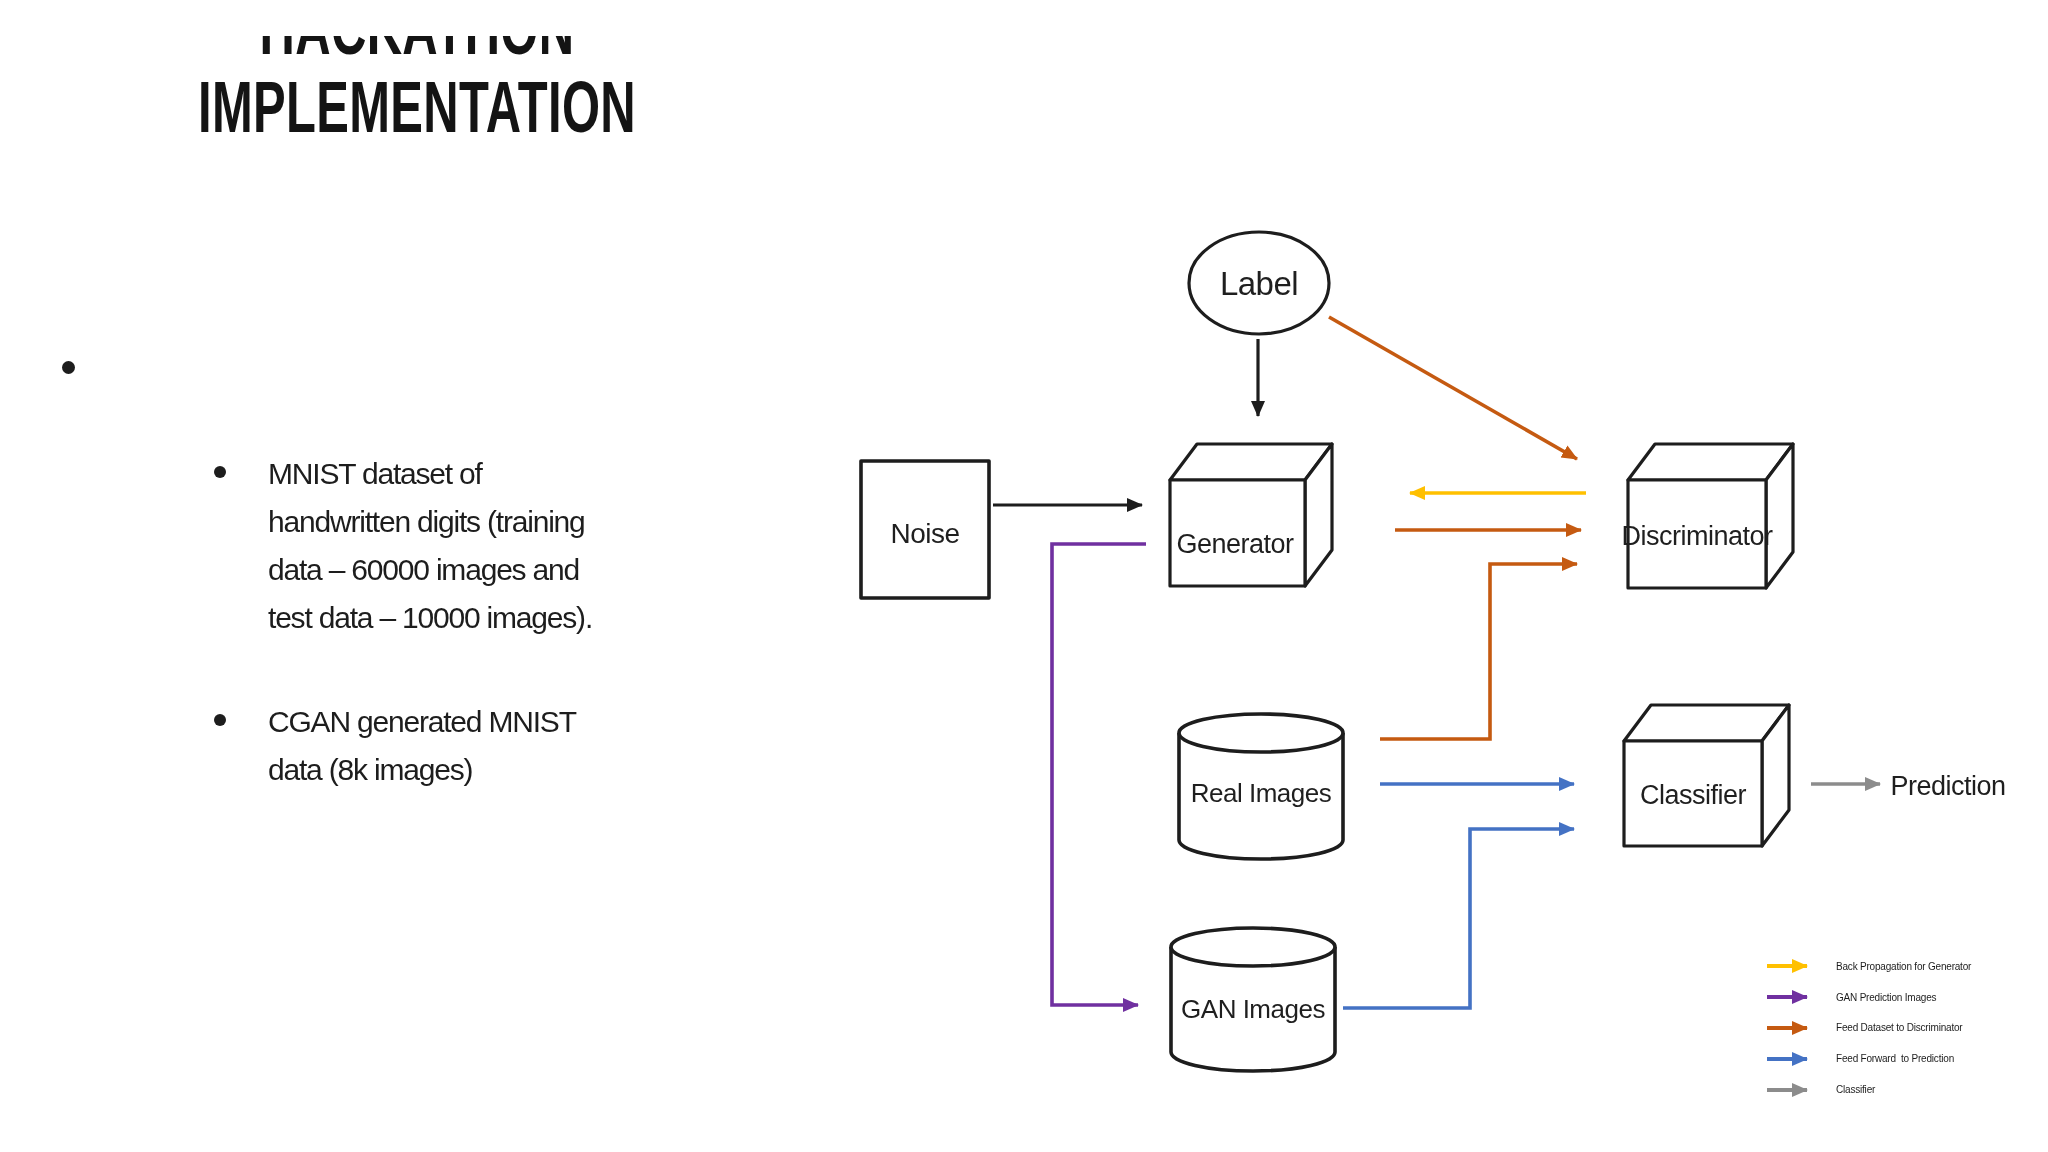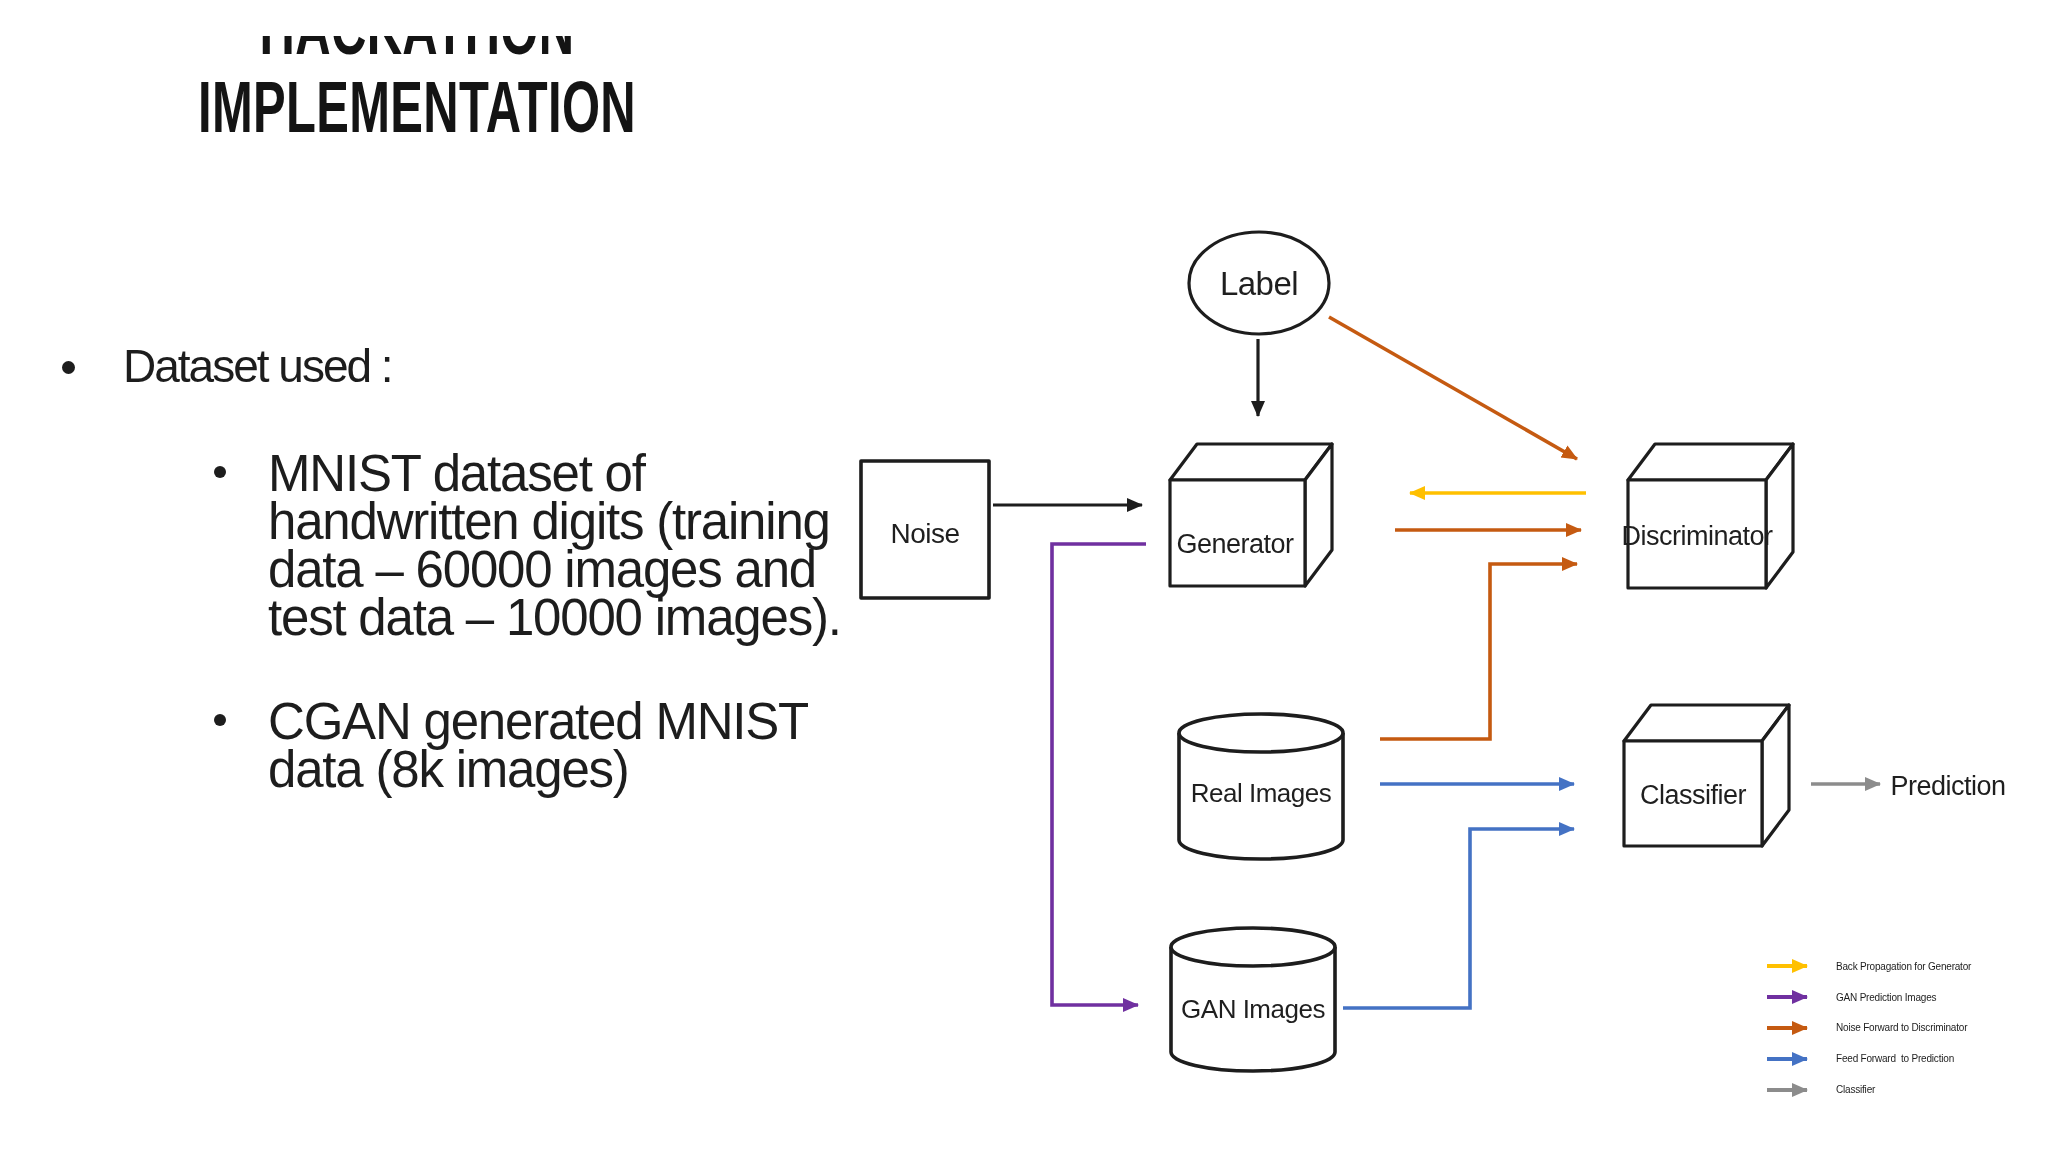--- a/index.html
+++ b/index.html
@@ -35,21 +35,21 @@
   }
   .dot.lv1 { width: 13px; height: 13px; left: 62px;  top: 325px; }
   .dot.s1  { width: 12px; height: 12px; left: 214px; top: 430px; }
   .dot.s2  { width: 12px; height: 12px; left: 214px; top: 678px; }
   .btext {
     position: absolute;
     white-space: pre-line;
     color: #1d1d1d;
   }
   .btext.main { left: 123px; top: 306px; font-size: 46px; line-height: 48px; letter-spacing: -2px; }
-  .btext.sub  { left: 268px; font-size: 51px; line-height: 48px; letter-spacing: -1.2px; width: 640px; }
+  .btext.sub  { left: 268px; font-size: 30px; line-height: 48px; letter-spacing: -1.2px; width: 640px; }
   .btext.sub1 { top: 414px; }
   .btext.sub2 { top: 662px; }
 
   svg.diagram { position: absolute; left: 0; top: 0; }
   .shape { fill: #ffffff; stroke: #1d1d1d; stroke-width: 3.2px; stroke-linejoin: round; }
   .shape.thick { stroke-width: 3.6px; }
   .arrow { fill: none; stroke-width: 3.6px; stroke-linejoin: miter; }
   .arrow.black { stroke-width: 3.2px; }
   .node-label {
     fill: #1f1f1f;
@@ -83,21 +83,20 @@
 </style>
 </head>
 <body>
 
 <div class="slide">
 
   <div class="title">HACKATHON
 IMPLEMENTATION</div>
 
   <span class="dot lv1"></span>
-  <div class="btext main">Dataset used :</div>
 
   <span class="dot s1"></span>
   <div class="btext sub sub1">MNIST dataset of
 handwritten digits (training
 data – 60000 images and
 test data – 10000 images).</div>
 
   <span class="dot s2"></span>
   <div class="btext sub sub2">CGAN generated MNIST
 data (8k images)</div>
@@ -187,21 +186,21 @@
     <div class="legend-row">
       <svg width="58" height="14">
         <path d="M2,7 H42" fill="none" stroke-width="4" marker-end="url(#m-purple)" stroke="#7030A0"></path>
       </svg>
       <span class="legend-label">GAN Prediction Images</span>
     </div>
     <div class="legend-row">
       <svg width="58" height="14">
         <path d="M2,7 H42" fill="none" stroke-width="4" marker-end="url(#m-orange)" stroke="#C55A11"></path>
       </svg>
-      <span class="legend-label">Noise Forward to Discriminator</span>
+      <span class="legend-label">Feed Dataset to Discriminator</span>
     </div>
     <div class="legend-row">
       <svg width="58" height="14">
         <path d="M2,7 H42" fill="none" stroke-width="4" marker-end="url(#m-blue)" stroke="#4472C4"></path>
       </svg>
       <span class="legend-label">Feed Forward  to Prediction</span>
     </div>
     <div class="legend-row">
       <svg width="58" height="14">
         <path d="M2,7 H42" fill="none" stroke-width="4" marker-end="url(#m-gray)" stroke="#8C8C8C"></path>

